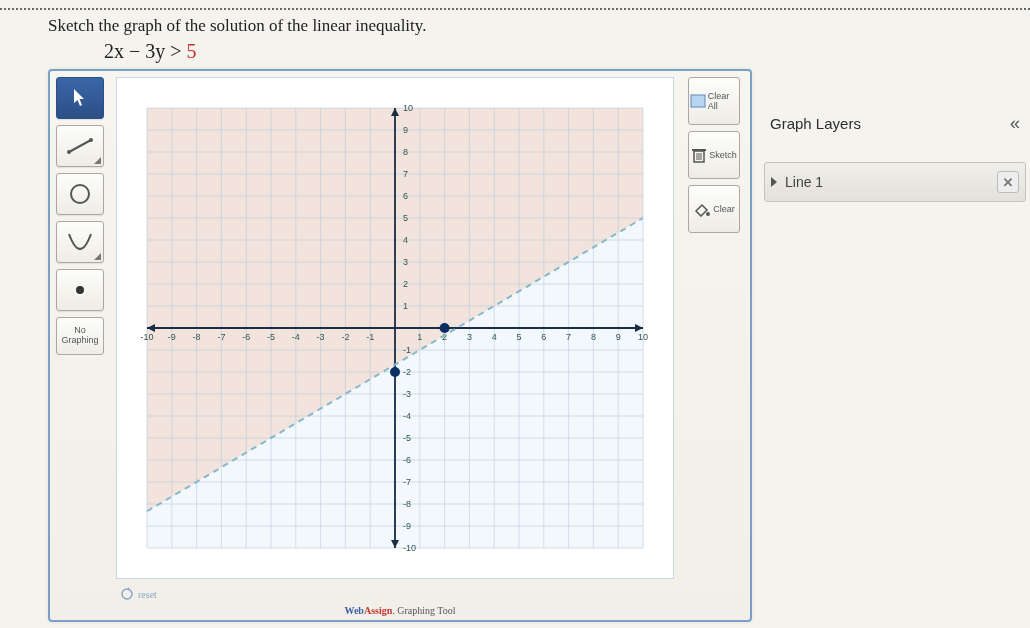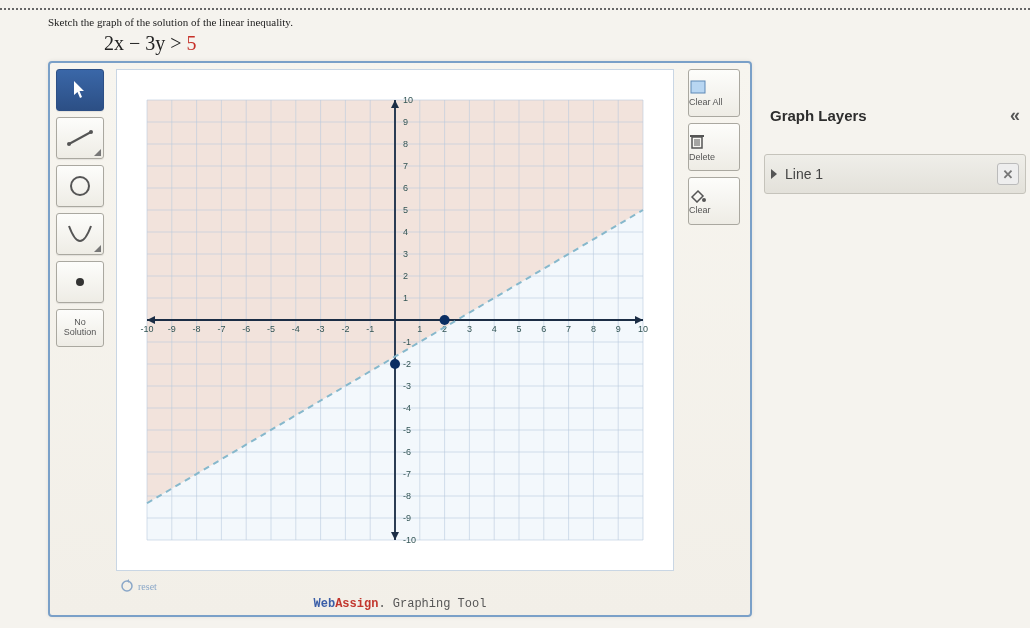--- a/index.html
+++ b/index.html
@@ -11,21 +11,21 @@
   .page {
     background: #f5f3ee;
     padding: 8px 0 0 0;
     min-height: 628px;
   }
   .dotted-top {
     border-top: 2px dotted #666;
     margin: 0 0 4px 0;
   }
   .question {
-    font-size: 11px;
+    font-size: 17px;
     padding: 2px 0 4px 48px;
     color: #222;
   }
   .inequality {
     font-family: 'Times New Roman', serif;
     font-style: italic;
     font-size: 20px;
     padding: 0 0 6px 104px;
     color: #222;
   }
@@ -102,38 +102,39 @@
     gap: 6px;
     margin-left: 4px;
   }
   .action-btn {
     width: 50px;
     height: 46px;
     background: linear-gradient(#fdfdfb,#eeece5);
     border: 1px solid #aaa8a0;
     border-radius: 3px;
     display: flex;
-    flex-direction: column;
+    flex-direction: row;
+    align-items: center;
     justify-content: center;
     font-family: Arial, sans-serif;
     font-size: 9px;
     color: #555;
     cursor: pointer;
     gap: 2px;
   }
   .action-btn svg { display:block; }
 
   .plot-wrap {
     flex: 1;
   }
 
   .footer-line {
     text-align: center;
-    font-family: Liberation Mono, monospace;
-    font-size: 12px;
+    font-family: Liberation Serif, serif;
+    font-size: 10px;
     color: #555;
     padding: 4px 0 2px 0;
   }
   .footer-line .wa { color:#3a5ea8; font-weight:bold; }
   .footer-line .assign { color:#c2362d; font-weight:bold; }
 
   .reset-row {
     display:flex; align-items:center; gap:4px;
     padding: 4px 0 0 4px;
     font-family: Liberation Serif, serif; font-size:10px; color:#8aa7c8;
@@ -143,21 +144,21 @@
   .layers-panel {
     margin-left: 12px;
     flex: 1;
     padding-top: 36px;
     padding-right: 4px;
   }
   .layers-header {
     display: flex;
     align-items: center;
     font-family: Arial, sans-serif;
-    font-weight: bold;
+    font-weight: normal;
     font-size: 15px;
     color: #2d2d2d;
     padding: 8px 6px;
   }
   .layers-header .collapse { margin-left: auto; font-size: 18px; color:#555; font-family: Arial; cursor:pointer;}
   .layer-item {
     margin-top: 20px;
     background: linear-gradient(#efeee9,#e3e1da);
     border: 1px solid #c5c3bb;
     border-radius: 3px;
@@ -230,21 +231,21 @@
             </svg>
             <span class="tri"></span>
           </div>
           <div class="tool-btn">
             <svg width="14" height="14">
               <circle cx="7" cy="7" r="4" fill="#333"></circle>
             </svg>
           </div>
           <div class="tool-nosol">
             <span>No</span>
-            <span>Solution</span>
+            <span>Graphing</span>
           </div>
         </div>
 
         <div class="plot-wrap">
           <svg id="plot-svg" width="556" height="500" viewBox="0 0 556 500" style="background:#fff;border:1px solid #c9d6e4;">
               <rect x="30" y="30" width="496" height="440" fill="#f3f8fc"></rect>
               <polygon points="30,470 30,30 526,30 526,140 340,250 216,323.26 30,433.26" fill="#f1dfd6" fill-opacity="0.85"></polygon>
               <line x1="30" y1="30" x2="30" y2="470" stroke="#b8cadd" stroke-width="0.6"></line>
               <line x1="54.8" y1="30" x2="54.8" y2="470" stroke="#b8cadd" stroke-width="0.6"></line>
               <line x1="79.6" y1="30" x2="79.6" y2="470" stroke="#b8cadd" stroke-width="0.6"></line>
@@ -354,21 +355,21 @@
             <span>Clear All</span>
           </div>
           <div class="action-btn">
             <svg width="16" height="18">
               <rect x="3" y="5" width="10" height="11" fill="none" stroke="#555" stroke-width="1.5"></rect>
               <rect x="1" y="3" width="14" height="2" fill="#555"></rect>
               <line x1="6" y1="7" x2="6" y2="14" stroke="#555"></line>
               <line x1="8" y1="7" x2="8" y2="14" stroke="#555"></line>
               <line x1="10" y1="7" x2="10" y2="14" stroke="#555"></line>
             </svg>
-            <span>Delete</span>
+            <span>Sketch</span>
           </div>
           <div class="action-btn">
             <svg width="18" height="16">
               <path d="M3 10 L9 4 L14 9 L8 15 Z" fill="none" stroke="#555" stroke-width="1.5"></path>
               <circle cx="15" cy="13" r="2" fill="#555"></circle>
             </svg>
             <span>Clear</span>
           </div>
         </div>
       </div>

